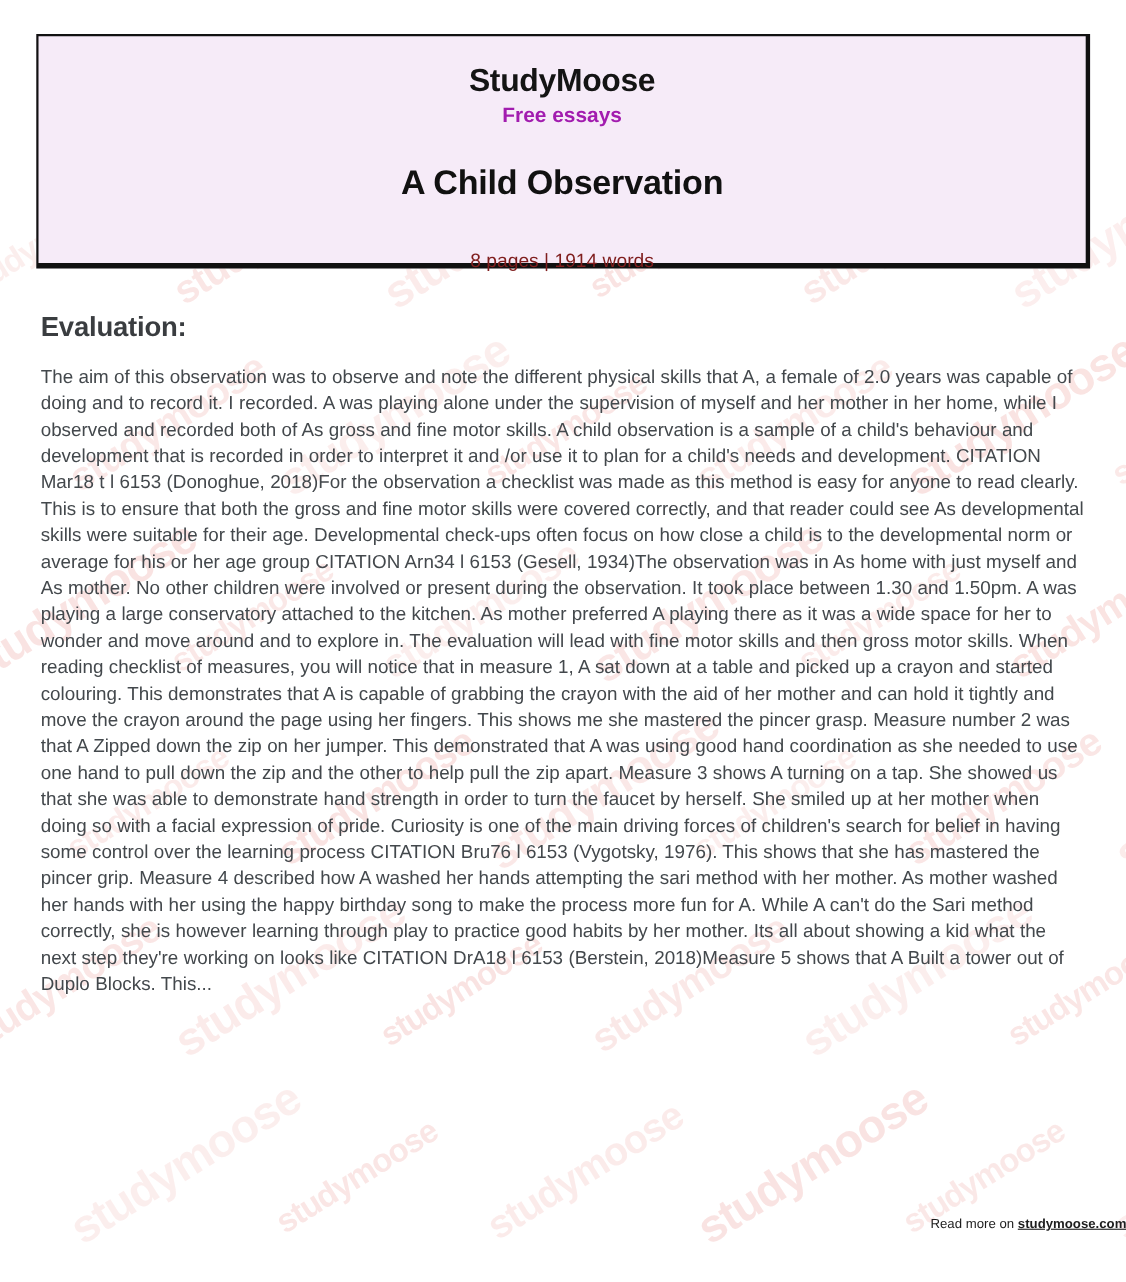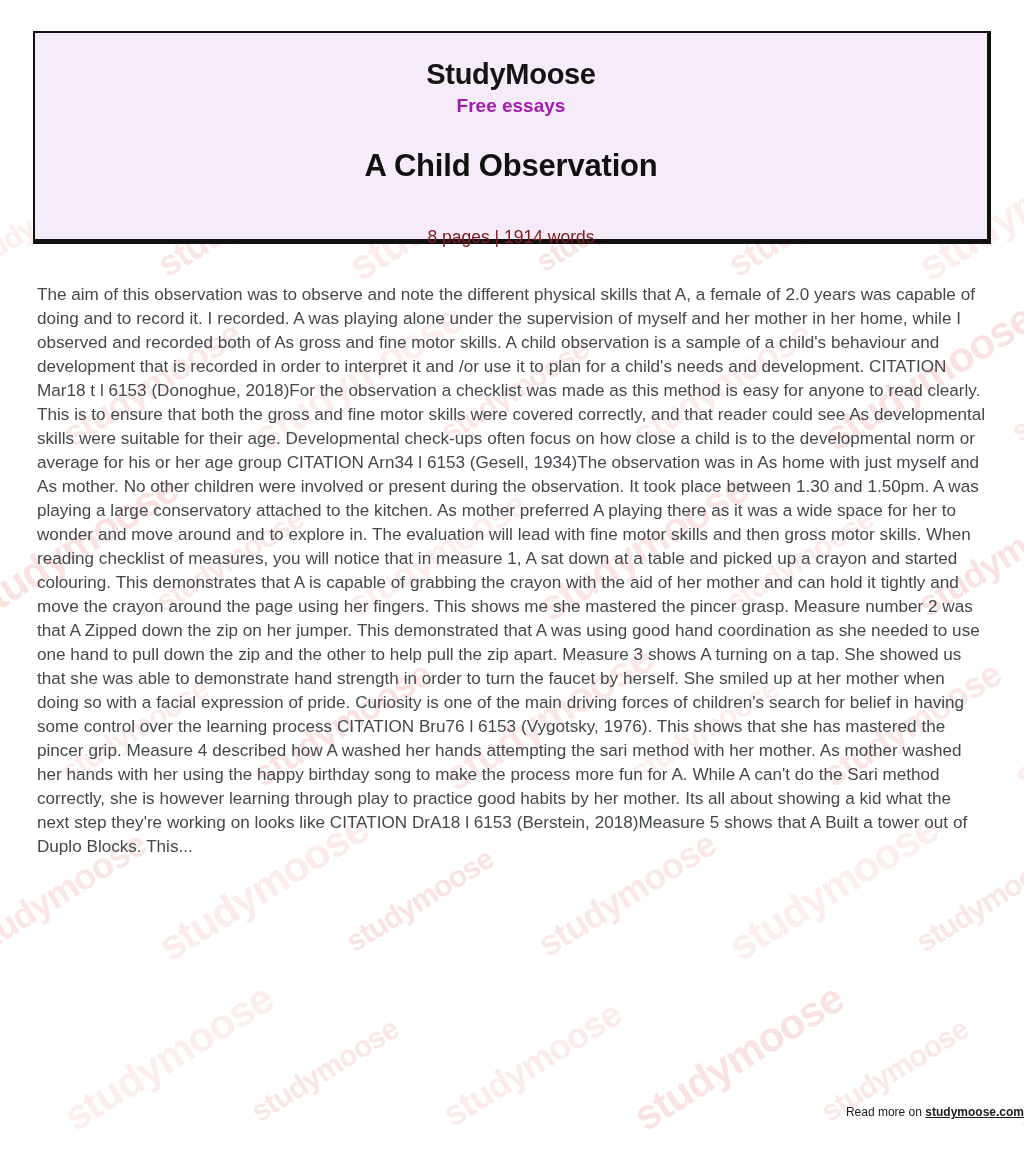--- a/index.html
+++ b/index.html
@@ -162,18 +162,19 @@
   </div>
 
 <div id="header-card">
   <div id="brand-name">StudyMoose</div>
   <div id="brand-tagline">Free essays</div>
   <h1 id="doc-title">A Child Observation</h1>
   <div id="doc-meta">8 pages | 1914 words</div>
 </div>
 
 <div id="content">
+  <h2 id="section-heading">Evaluation:</h2>
   <p id="essay-body">The aim of this observation was to observe and note the different physical skills that A, a female of 2.0 years was capable of doing and to record it. I recorded. A was playing alone under the supervision of myself and her mother in her home, while I observed and recorded both of As gross and fine motor skills. A child observation is a sample of a child's behaviour and development that is recorded in order to interpret it and /or use it to plan for a child's needs and development. CITATION Mar18 t l 6153 (Donoghue, 2018)For the observation a checklist was made as this method is easy for anyone to read clearly. This is to ensure that both the gross and fine motor skills were covered correctly, and that reader could see As developmental skills were suitable for their age. Developmental check-ups often focus on how close a child is to the developmental norm or average for his or her age group CITATION Arn34 l 6153 (Gesell, 1934)The observation was in As home with just myself and As mother. No other children were involved or present during the observation. It took place between 1.30 and 1.50pm. A was playing a large conservatory attached to the kitchen. As mother preferred A playing there as it was a wide space for her to wonder and move around and to explore in. The evaluation will lead with fine motor skills and then gross motor skills. When reading checklist of measures, you will notice that in measure 1, A sat down at a table and picked up a crayon and started colouring. This demonstrates that A is capable of grabbing the crayon with the aid of her mother and can hold it tightly and move the crayon around the page using her fingers. This shows me she mastered the pincer grasp. Measure number 2 was that A Zipped down the zip on her jumper. This demonstrated that A was using good hand coordination as she needed to use one hand to pull down the zip and the other to help pull the zip apart. Measure 3 shows A turning on a tap. She showed us that she was able to demonstrate hand strength in order to turn the faucet by herself. She smiled up at her mother when doing so with a facial expression of pride. Curiosity is one of the main driving forces of children's search for belief in having some control over the learning process CITATION Bru76 l 6153 (Vygotsky, 1976). This shows that she has mastered the pincer grip. Measure 4 described how A washed her hands attempting the sari method with her mother. As mother washed her hands with her using the happy birthday song to make the process more fun for A. While A can't do the Sari method correctly, she is however learning through play to practice good habits by her mother. Its all about showing a kid what the next step they're working on looks like CITATION DrA18 l 6153 (Berstein, 2018)Measure 5 shows that A Built a tower out of Duplo Blocks. This...</p>
 </div>
 
 <div id="footer">
   <span>Read more on </span><a id="footer-link" href="#">studymoose.com</a>
 </div>
 
 </body></html>

